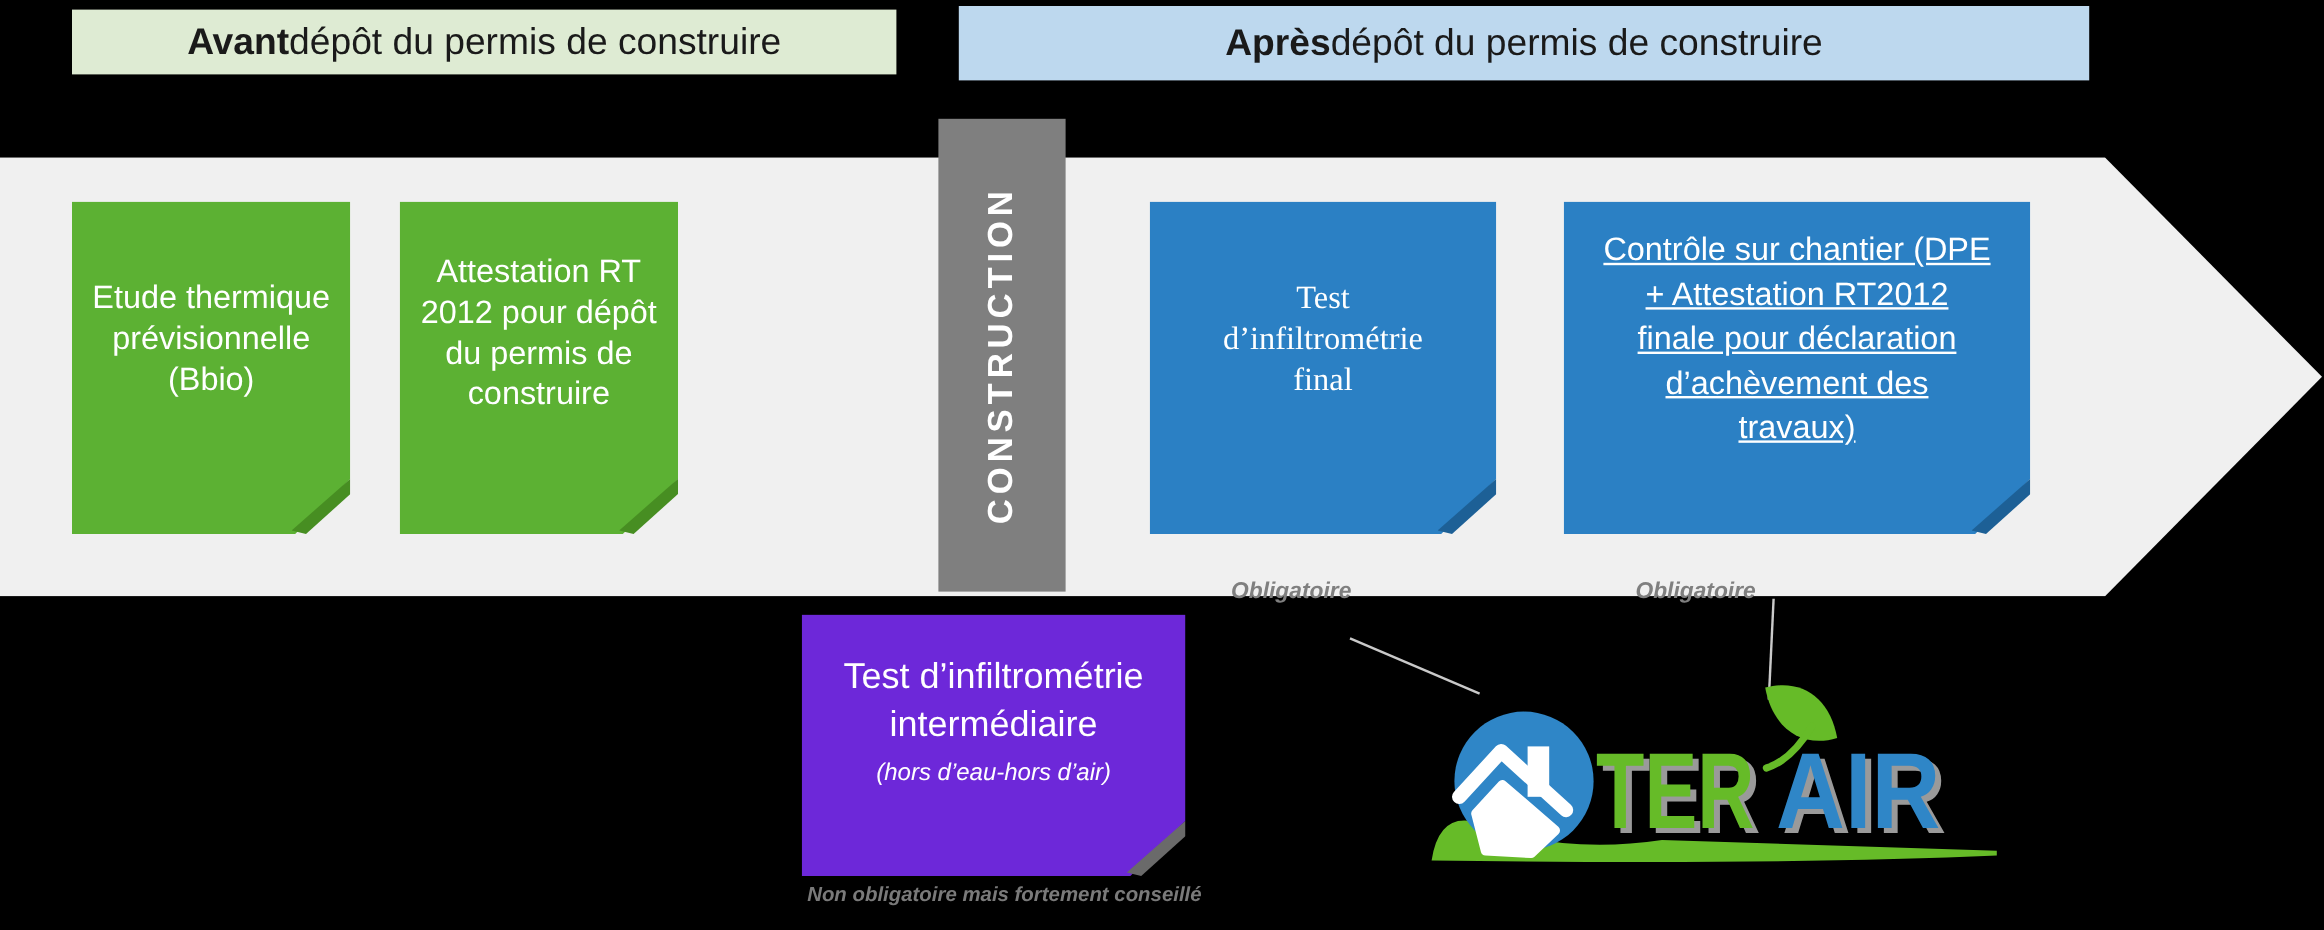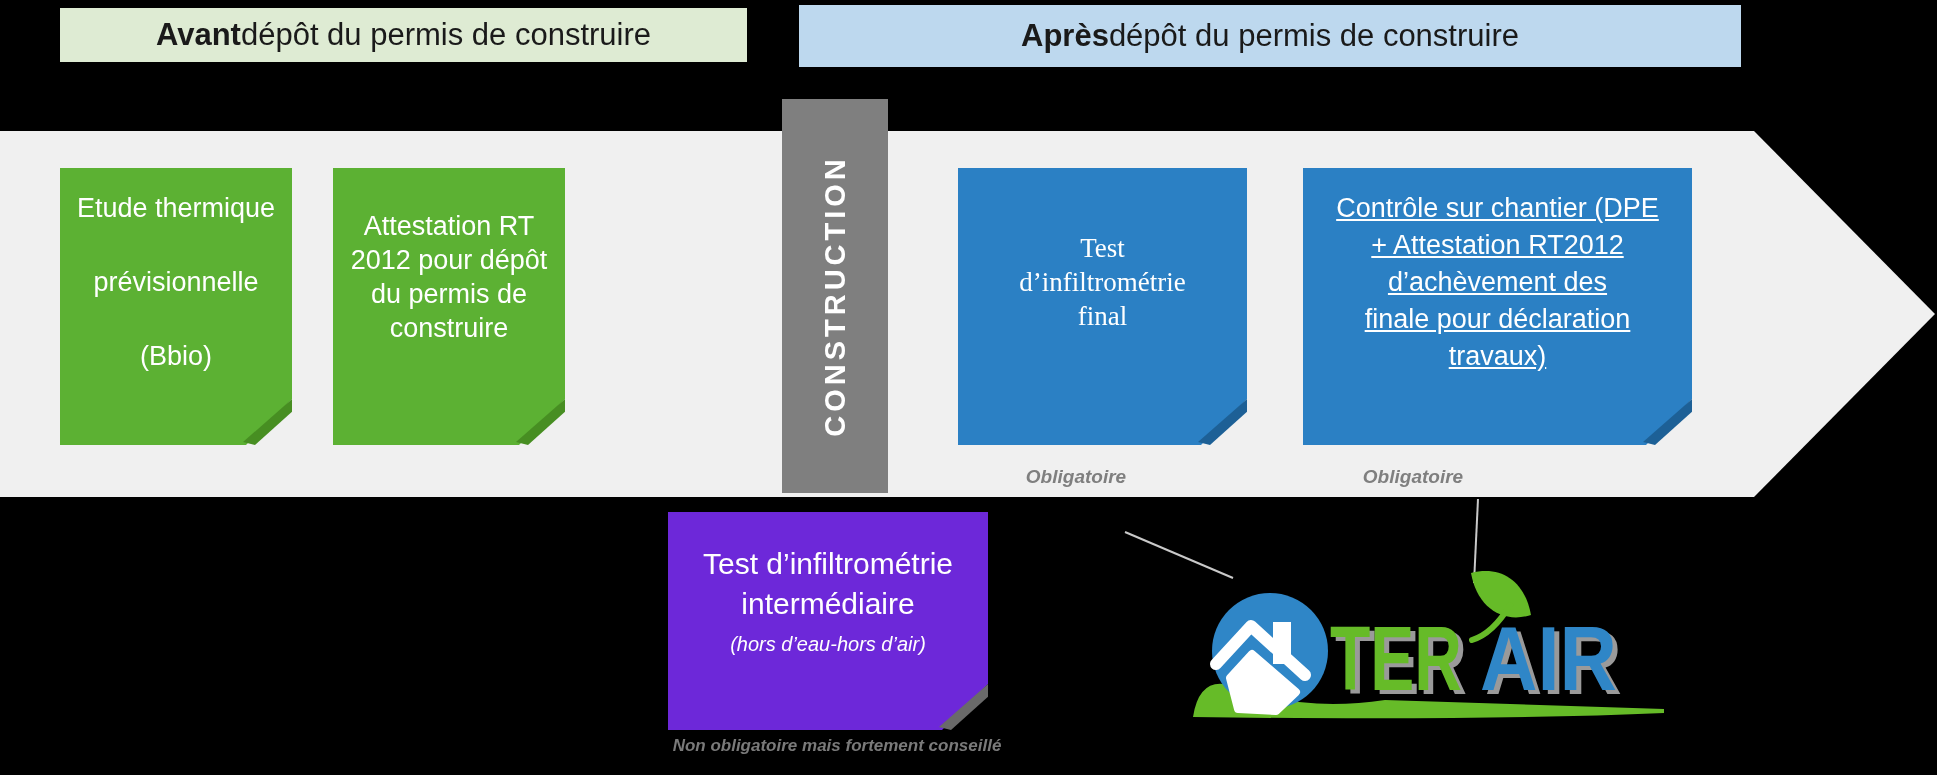--- a/index.html
+++ b/index.html
@@ -40,35 +40,35 @@
     clip-path:polygon(100% 6%,2% 94%,26% 100%,100% 32%);
   }
   .note-green .paper{background:#5CB133;}
   .note-green .fold{background:#478E22;}
   .note-blue .paper{background:#2B80C4;}
   .note-blue .fold{background:#1D6096;}
   .note-gray .paper{background:#6d28d9;}
   .note-gray .fold{background:#6A6A6A;}
   .note .line{font-size:27px;line-height:34px;}
   .note-etude{left:60px;top:168px;width:232px;height:277px;}
-  .note-etude .paper{padding-bottom:50px;gap:40px;}
+  .note-etude .paper{padding-bottom:50px;}
   .note-attestation{left:333px;top:168px;width:232px;height:277px;}
   .note-attestation .paper{padding-bottom:60px;}
   .note-test-final{left:958px;top:168px;width:289px;height:277px;font-family:Liberation Serif, serif;}
   .note-test-final .paper{padding-bottom:50px;}
   .note-controle{left:1303px;top:168px;width:389px;height:277px;}
   .note-controle .paper{padding-bottom:48px;text-decoration:underline;}
   .note-controle .line{line-height:37px;}
   .note-intermediaire{left:668px;top:512px;width:320px;height:218px;}
   .note-intermediaire .paper{padding-bottom:34px;}
   .note-intermediaire .line{font-size:30px;line-height:40px;}
   .note-intermediaire .line.italic{font-style:italic;font-size:20px;}
   
   .badge{
-    position:absolute;top:466px;width:220px;text-align:center;
+    position:absolute;top:482px;width:220px;text-align:center;
     font-size:19px;font-weight:bold;font-style:italic;color:#7F7F7F;
   }
   .badge-1{left:966px;}
   .badge-2{left:1303px;}
   .footnote{
     position:absolute;left:557px;top:736px;width:560px;text-align:center;
     font-size:17px;font-weight:bold;font-style:italic;color:#7A7A7A;
   }
   
   .lines-overlay{position:absolute;left:0;top:0;width:1937px;height:775px;pointer-events:none;}
@@ -120,22 +120,22 @@
       <div class="line">d’infiltrométrie</div>
       <div class="line">final</div>
     </div>
     <div class="fold"></div>
   </div>
 
   <div class="note note-blue note-controle">
     <div class="paper">
       <div class="line">Contrôle sur chantier (DPE</div>
       <div class="line">+ Attestation RT2012</div>
+      <div class="line">finale pour déclaration</div>
       <div class="line">d’achèvement des</div>
-      <div class="line">finale pour déclaration</div>
       <div class="line">travaux)</div>
     </div>
     <div class="fold"></div>
   </div>
 
   <div class="badge badge-1">Obligatoire</div>
   <div class="badge badge-2">Obligatoire</div>
 
   <div class="note note-gray note-intermediaire">
     <div class="paper">

